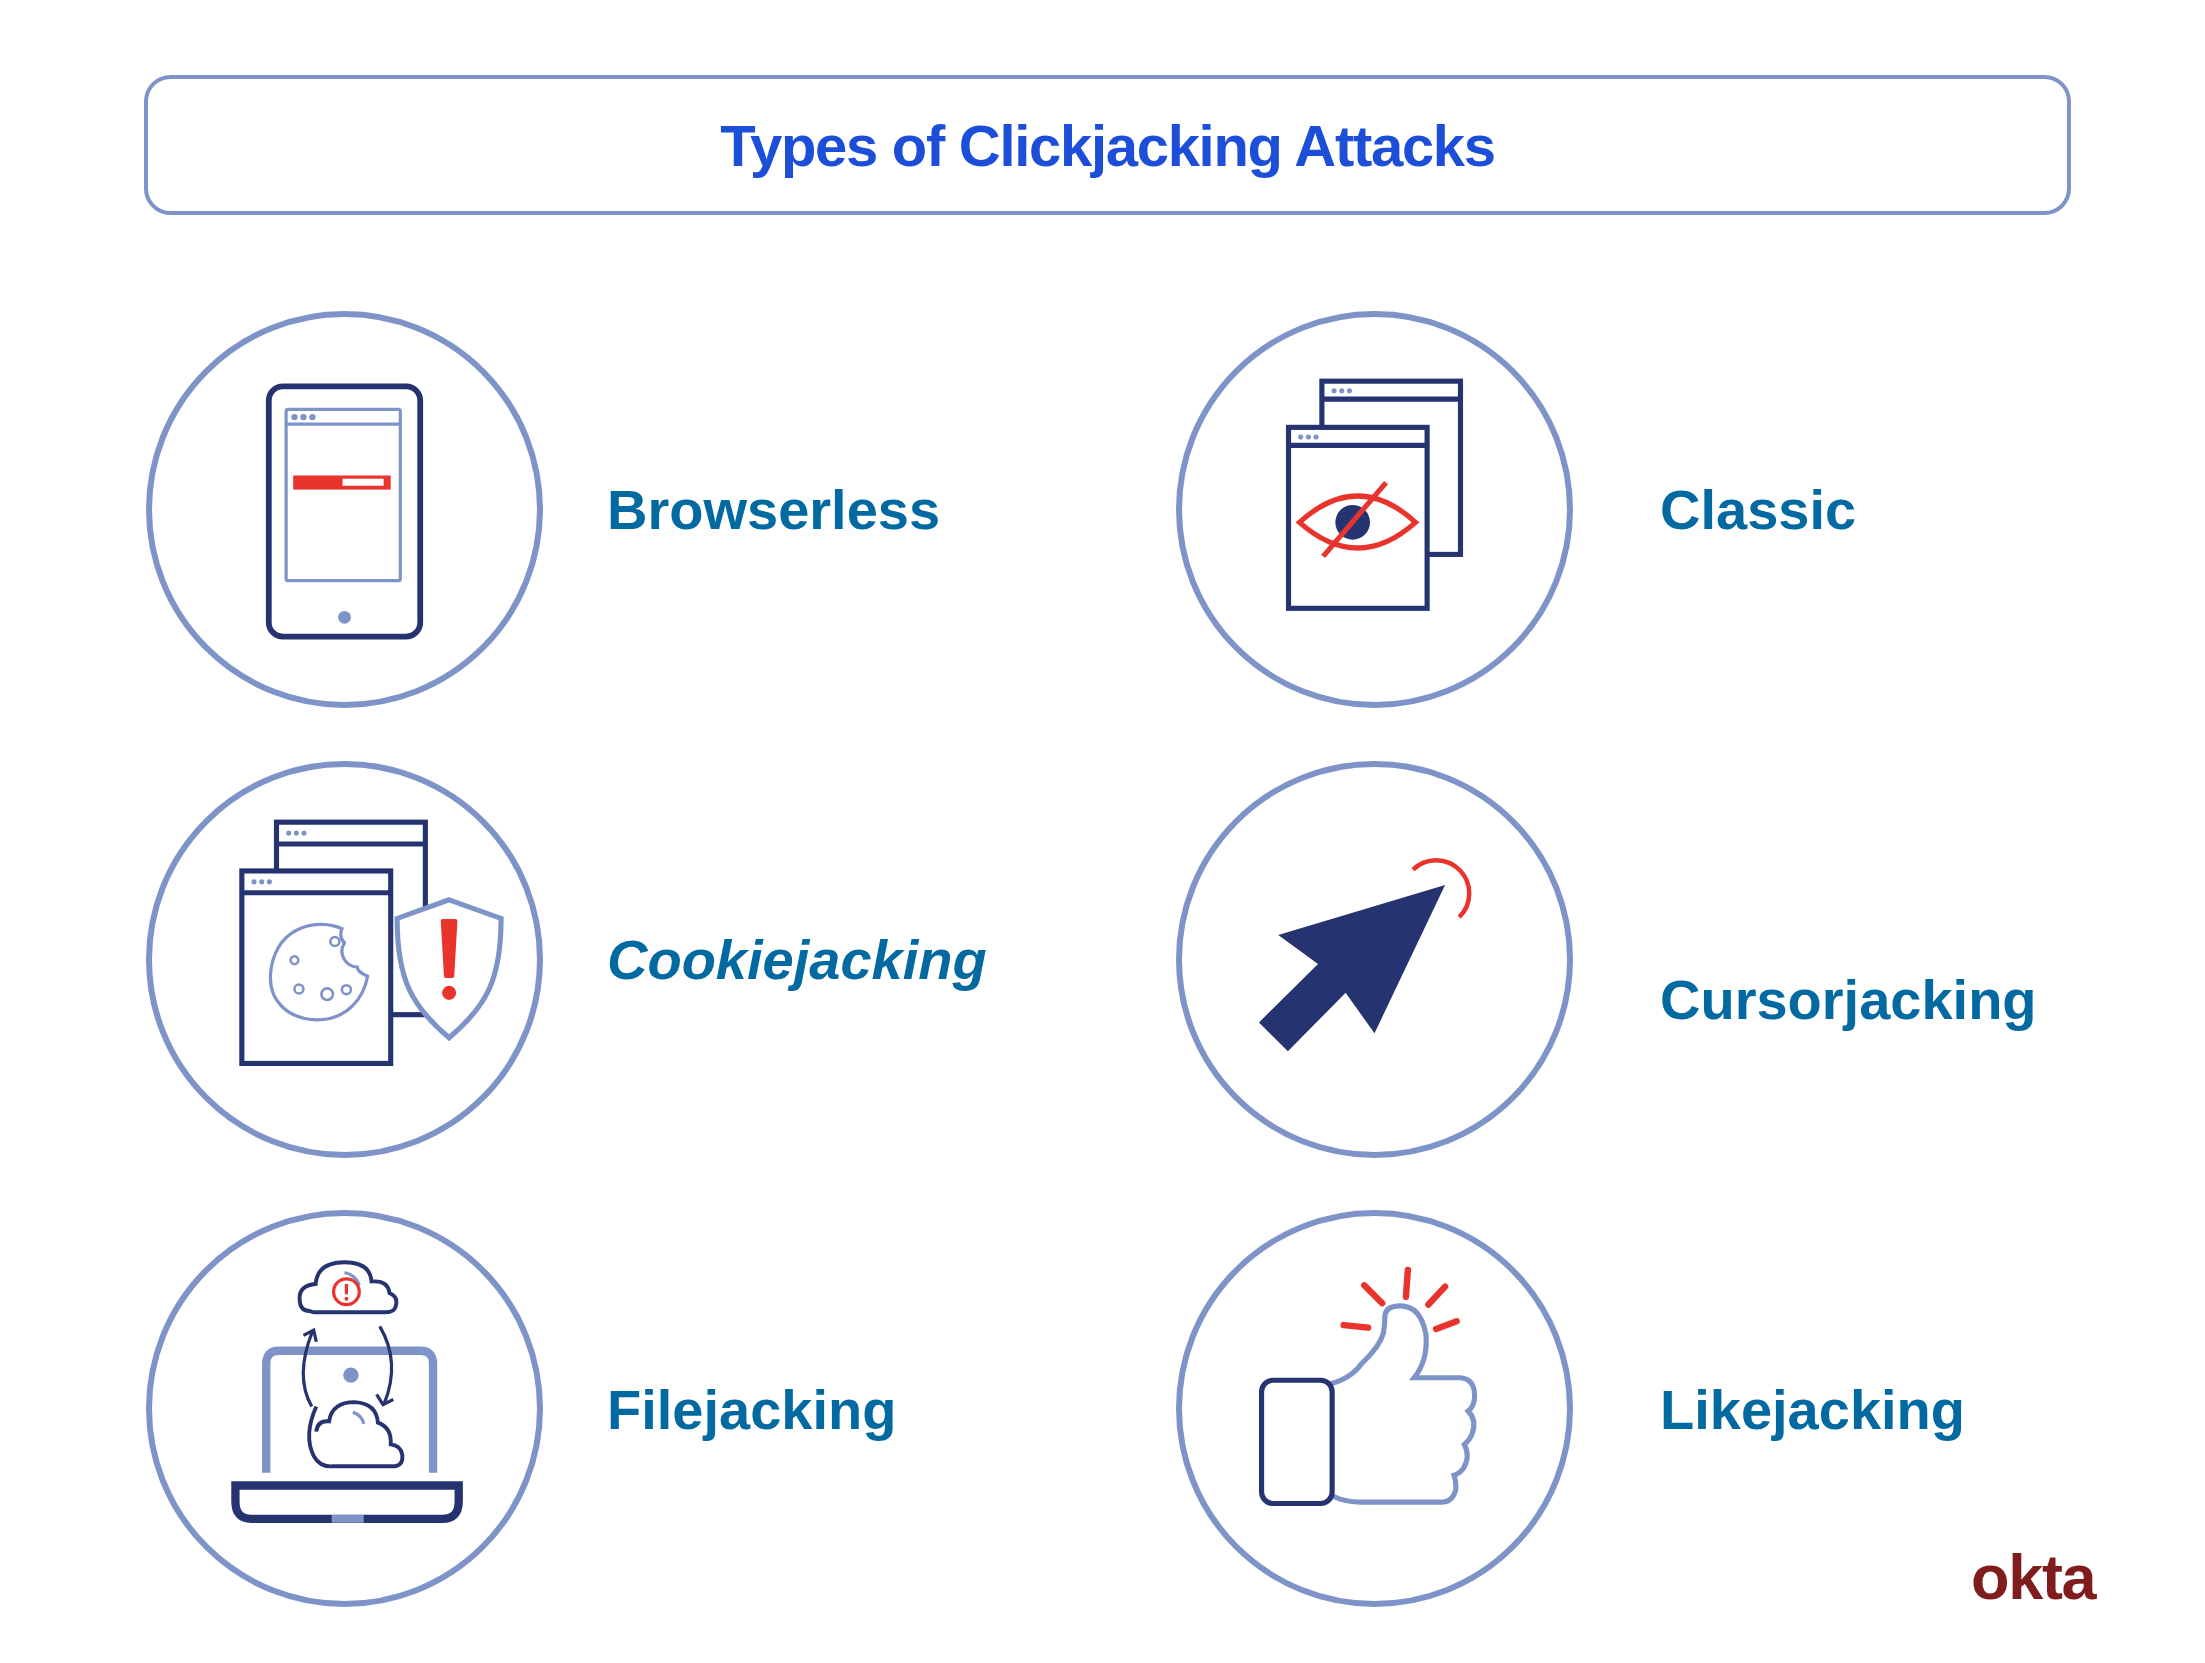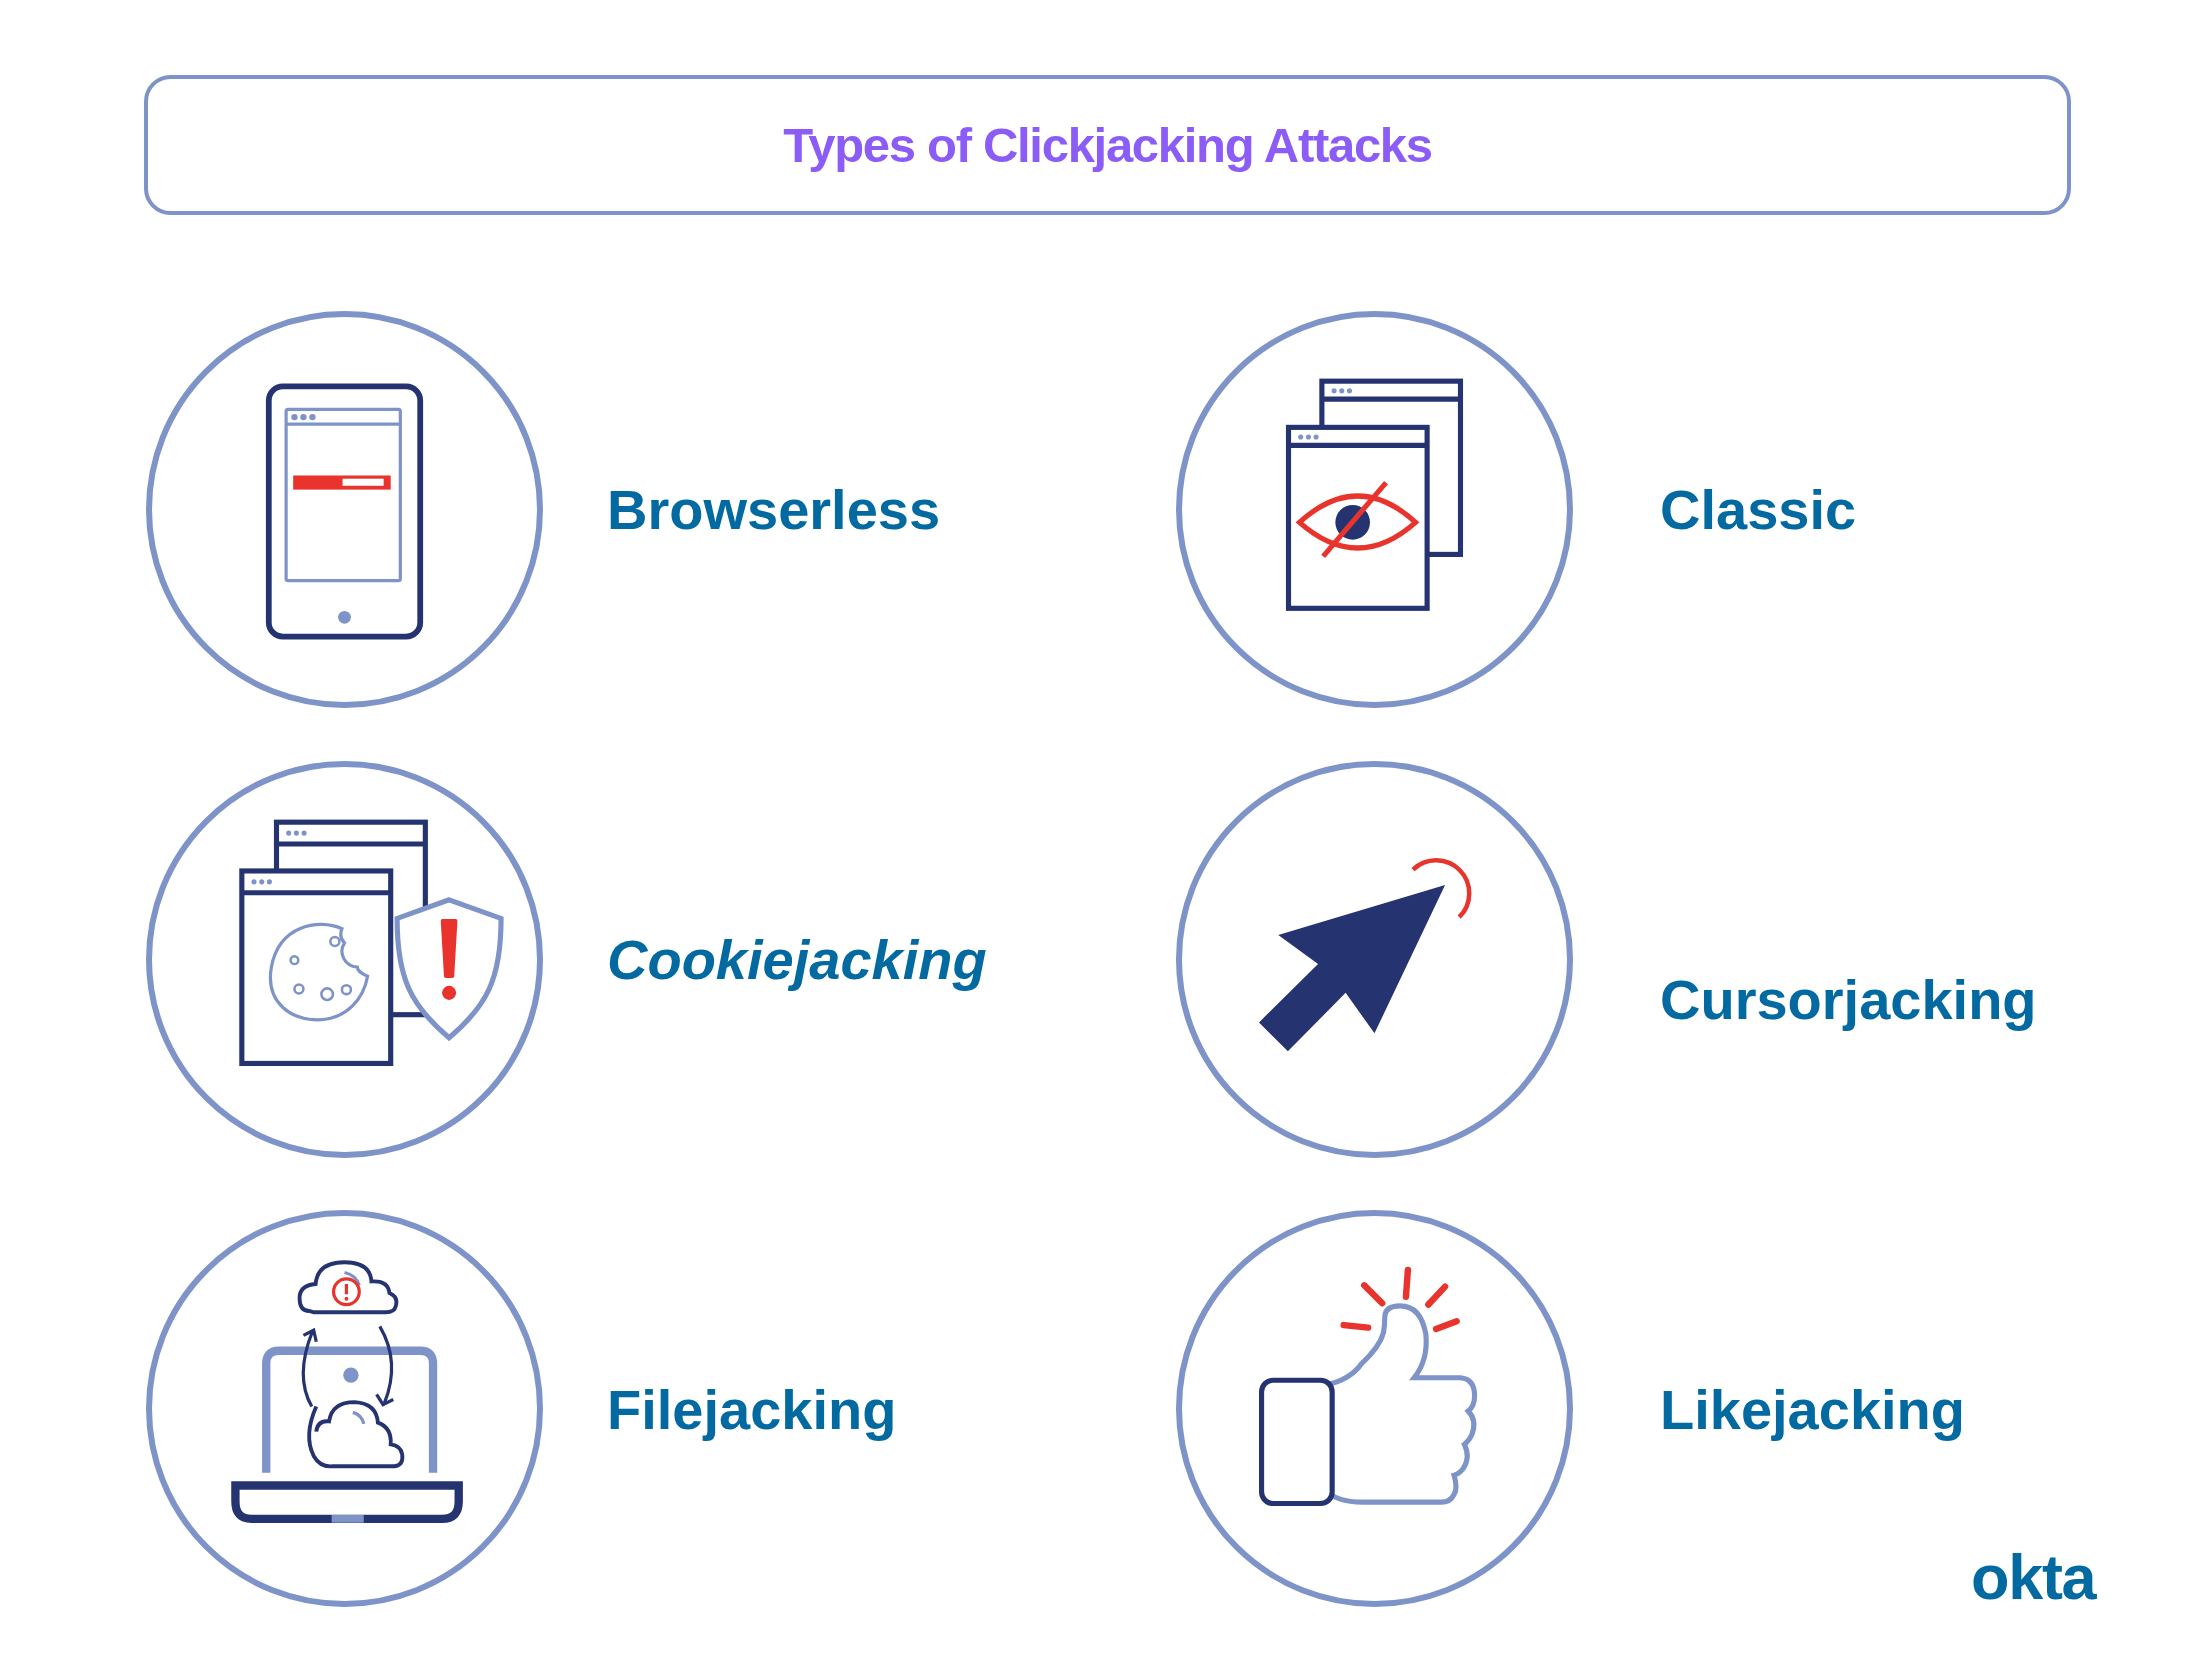--- a/index.html
+++ b/index.html
@@ -1,22 +1,22 @@
 <!DOCTYPE html>
 <html style="font-size:10.6px"><head>
 <meta charset="utf-8">
 <style>
   html, body { margin:0; padding:0; background:#ffffff; }
   body { width:2205px; height:1664px; position:relative; overflow:hidden; font-family:"Liberation Sans", sans-serif; }
   .title-box { position:absolute; left:144px; top:75px; width:1927px; height:140px; border:4.6px solid #7e93c8; border-radius:26.5px; box-sizing:border-box; display:flex; align-items:center; justify-content:center; }
-  .title-box h1 { margin:0; color:#8b5cf6; font-size:49px; font-weight:bold; letter-spacing:-1.3px; }
+  .title-box h1 { margin:0; color:#1d4ed8; font-size:58px; font-weight:bold; letter-spacing:-1.3px; }
   .circle { position:absolute; width:397px; height:397px; border:6.6px solid #7e93c8; border-radius:50%; box-sizing:border-box; background:#fff; }
   .circle svg { position:absolute; left:0; top:0; width:100%; height:100%; }
   .label { position:absolute; color:#0369a1; font-size:56px; font-weight:bold; transform:translateY(-50%); white-space:nowrap; }
-  .logo { position:absolute; left:1971px; top:1541px; color:#0369a1; font-size:63px; font-weight:bold; letter-spacing:-1.3px; }
+  .logo { position:absolute; left:1971px; top:1541px; color:#7f1d1d; font-size:63px; font-weight:bold; letter-spacing:-1.3px; }
 </style>
 </head>
 <body>
 
 <div class="title-box">
   <h1>Types of Clickjacking Attacks</h1>
 </div>
 
 <div class="circle" style="left:146px; top:311px;">
   <svg viewBox="0 0 600 600">

